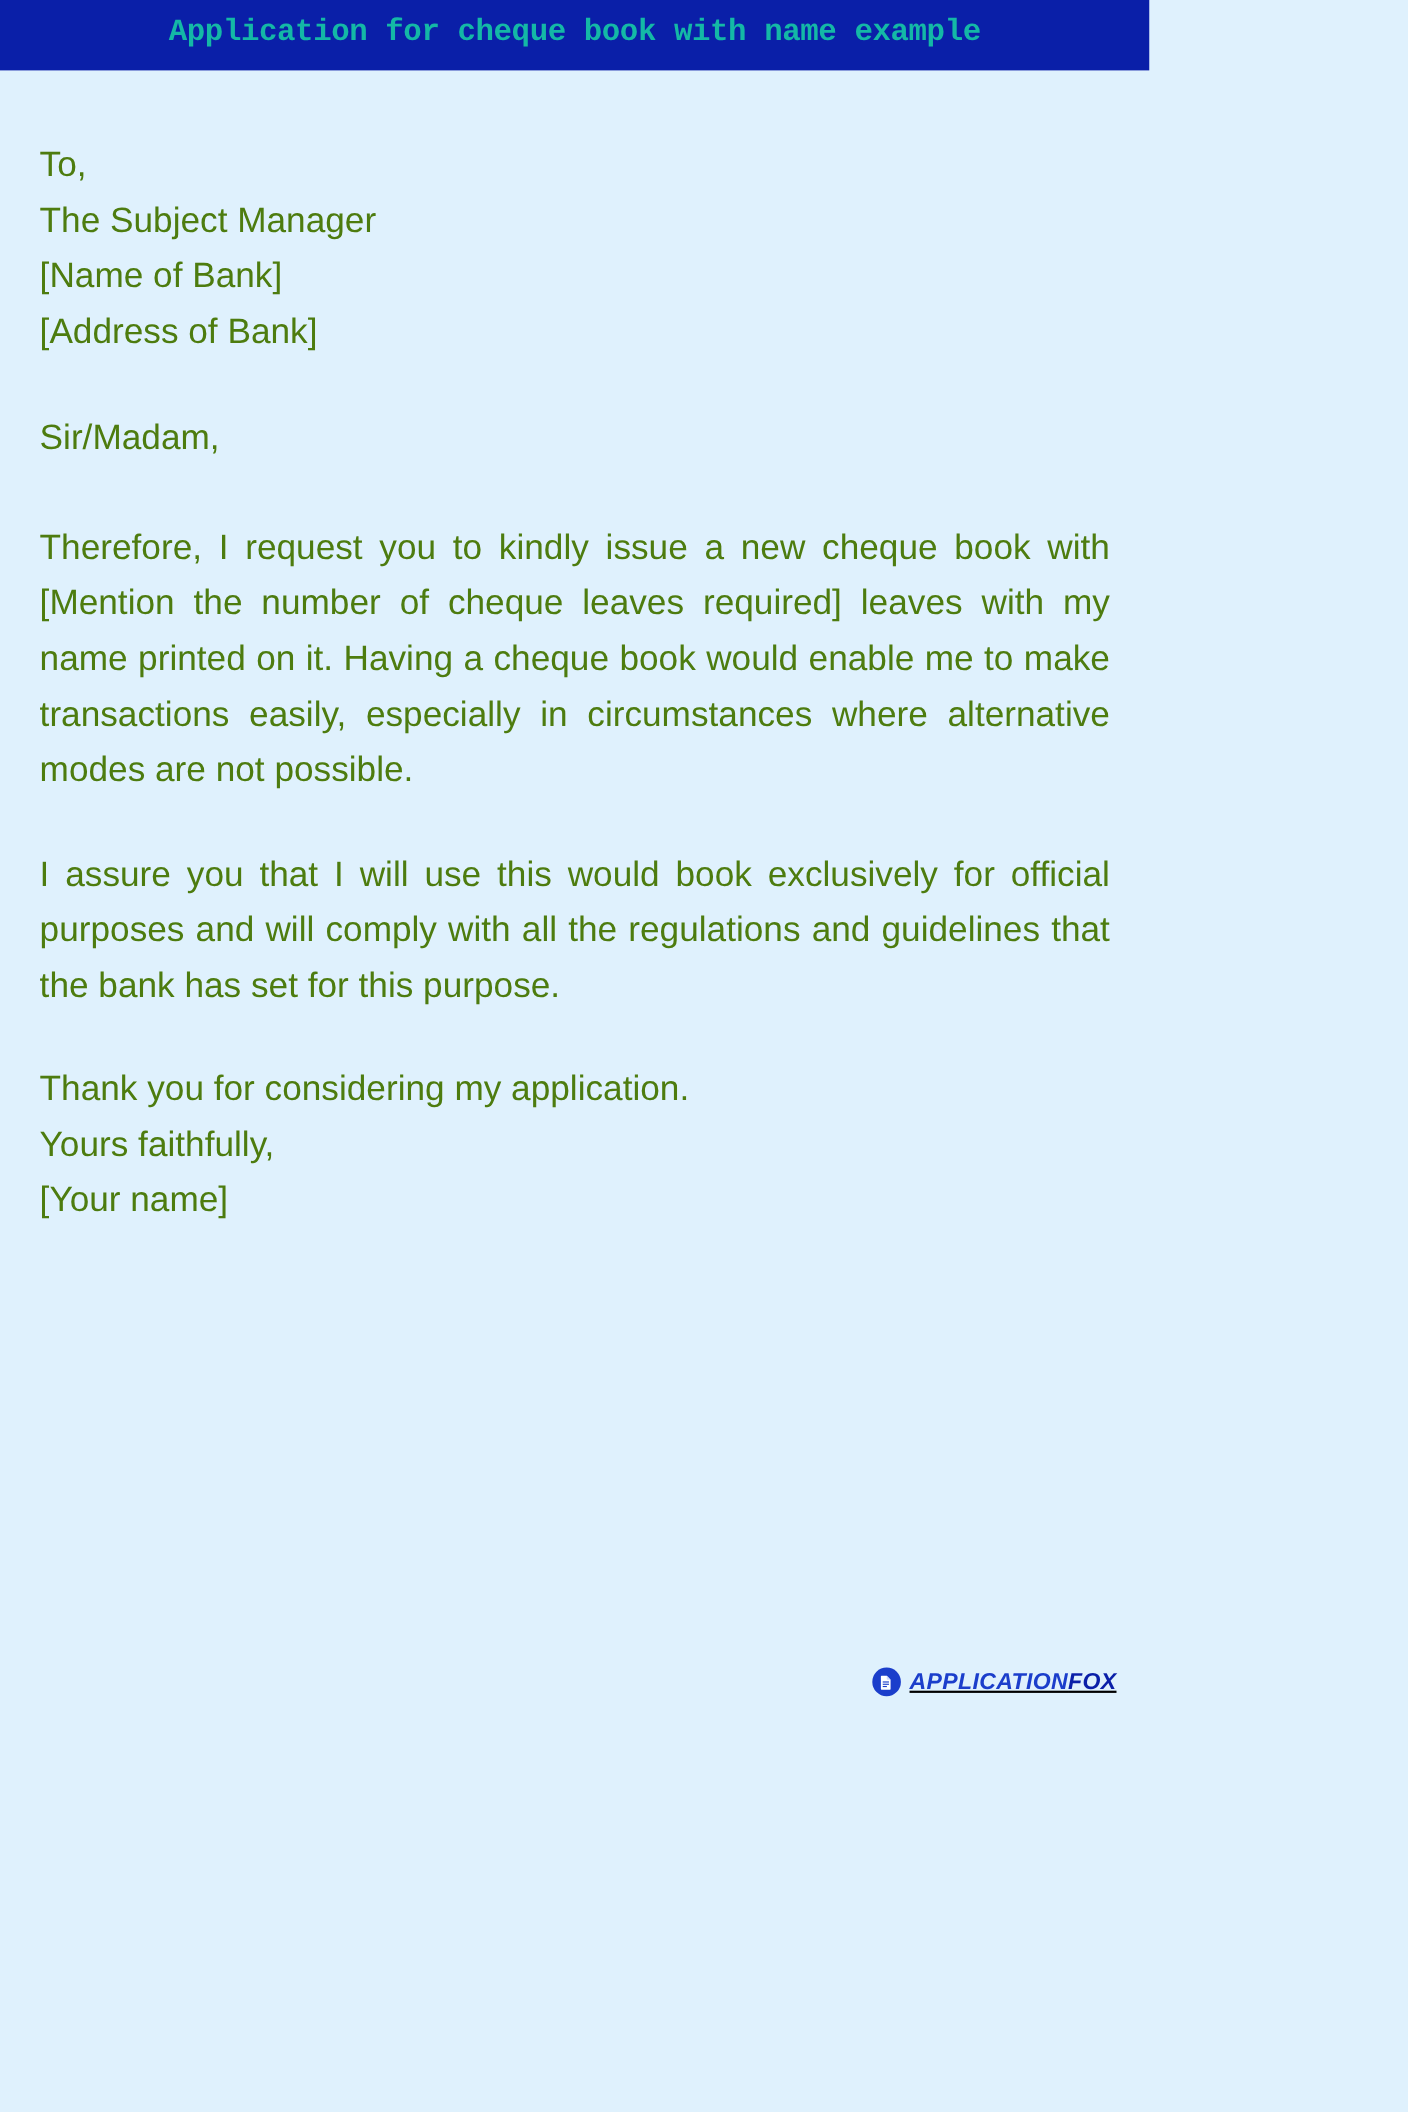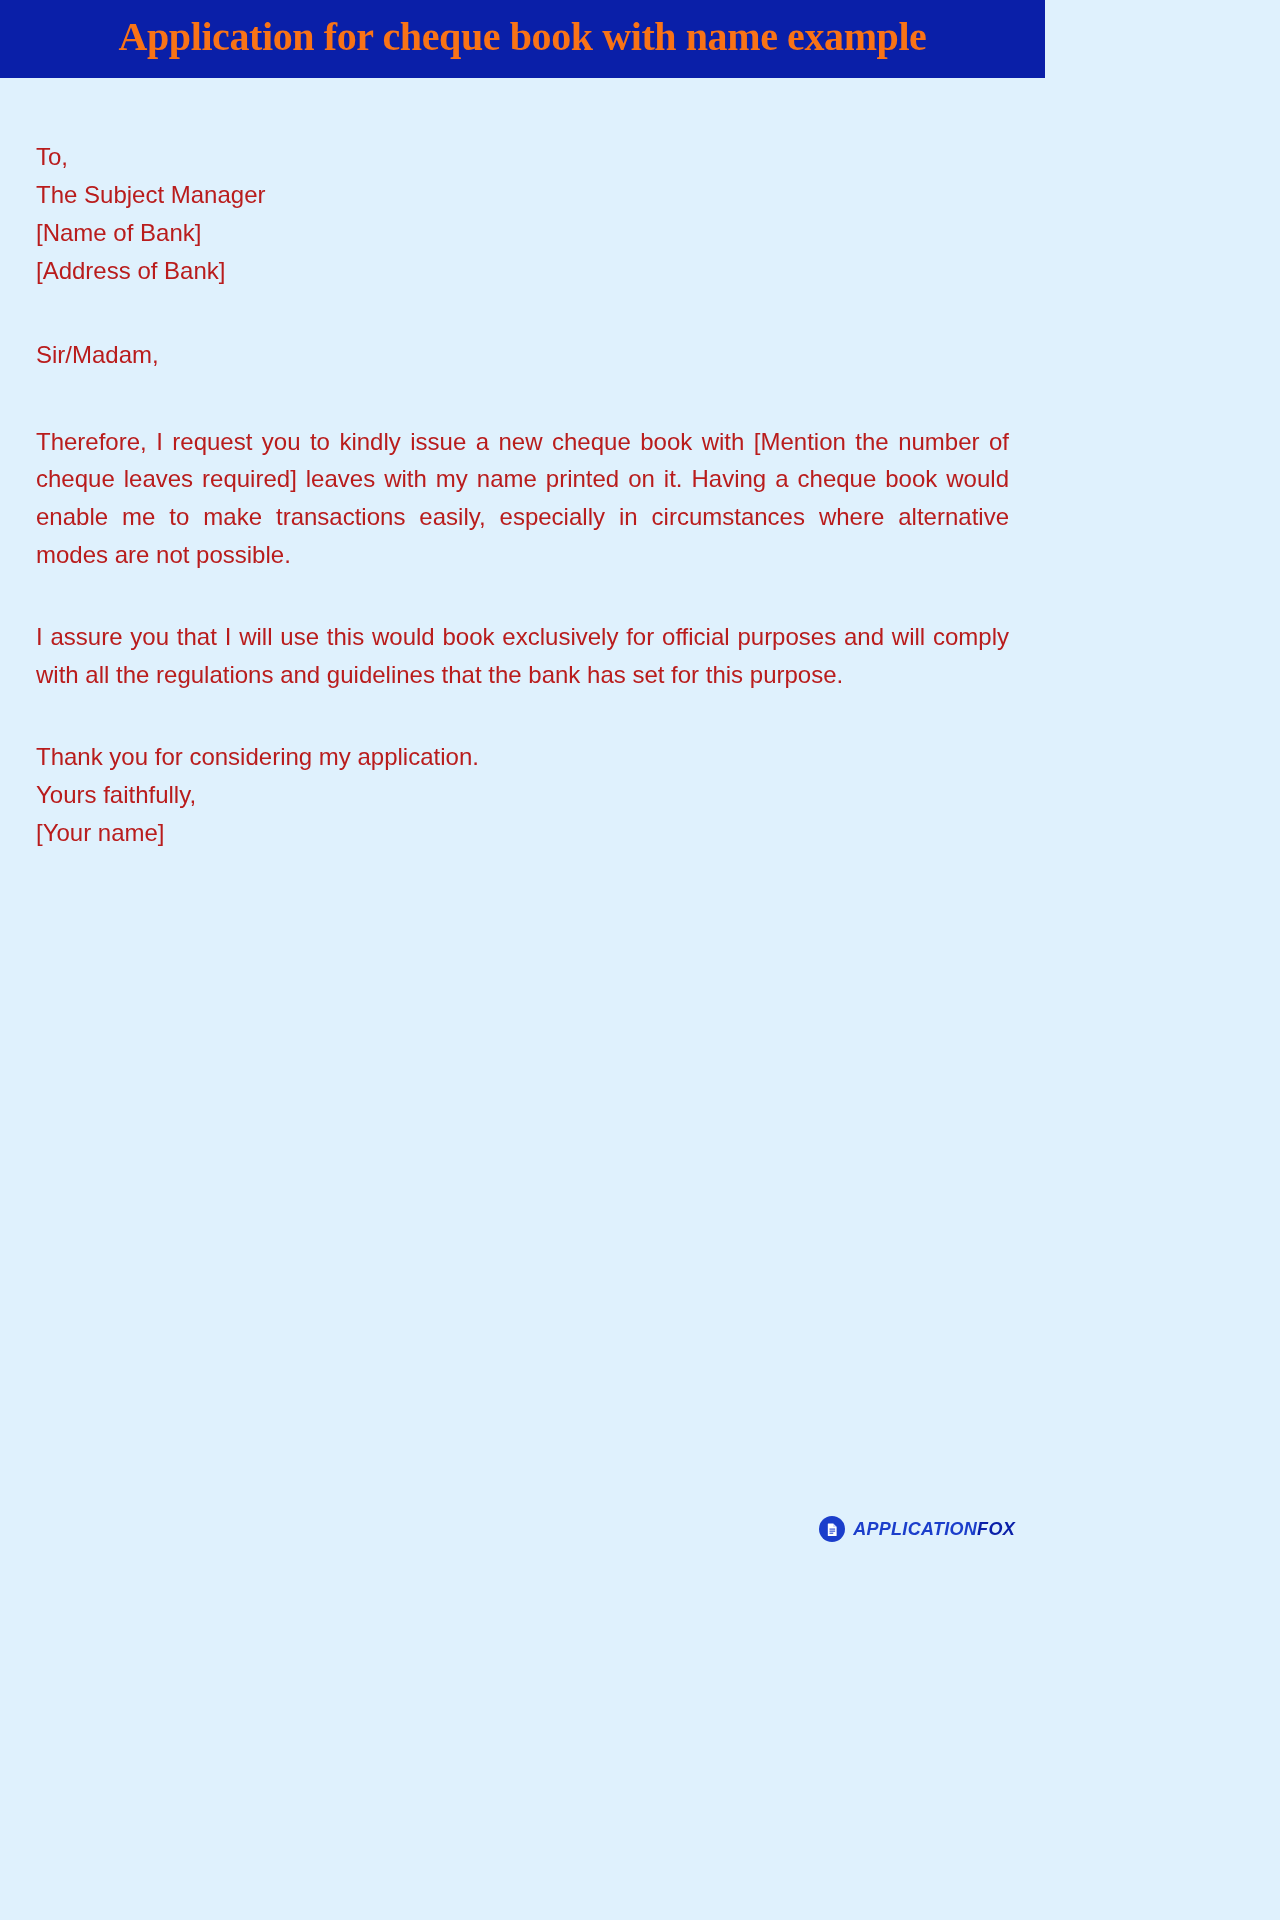--- a/index.html
+++ b/index.html
@@ -21,36 +21,36 @@
     box-sizing: border-box;
   }
   .header-bar {
     background: #0a1fa8;
     width: 100%;
     padding: 14px 20px 18px 20px;
     box-sizing: border-box;
     text-align: center;
   }
   .header-title {
-    color: #f97316;
-    font-size: 40px;
+    color: #14b8a6;
+    font-size: 28px;
     font-weight: bold;
     line-height: 1.15;
     letter-spacing: -0.4px;
     margin: 0;
-    font-family: Liberation Serif, serif;
+    font-family: Liberation Mono, monospace;
   }
   .letter-body {
     padding: 60px 36px 10px 36px;
     box-sizing: border-box;
     flex: 1 1 auto;
   }
   .blk {
-    color: #b91c1c;
-    font-size: 24px;
+    color: #4d7c0f;
+    font-size: 32px;
     line-height: 1.58;
     margin: 0 0 34px 0;
     font-family: "Liberation Sans", sans-serif;
   }
   .blk.addr {
     margin-bottom: 46px;
   }
   .blk.justify {
     text-align: justify;
     text-justify: inter-word;
@@ -87,26 +87,27 @@
     background: #1b3ecb;
     display: inline-flex;
     align-items: center;
     justify-content: center;
     flex: 0 0 auto;
   }
   .logo-mark svg {
     display: block;
   }
   .logo-text {
-    font-size: 18px;
+    font-size: 21px;
     font-weight: bold;
     font-style: italic;
     letter-spacing: 0.3px;
     font-family: "Liberation Sans", sans-serif;
     white-space: nowrap;
+    text-decoration: underline;
   }
   .logo-text .lt-a { color: #1b3ecb; }
   .logo-text .lt-b { color: #0a1fa8; }
 </style>
 </head>
 <body>
 
 <div class="page">
 
   <div class="header-bar">

